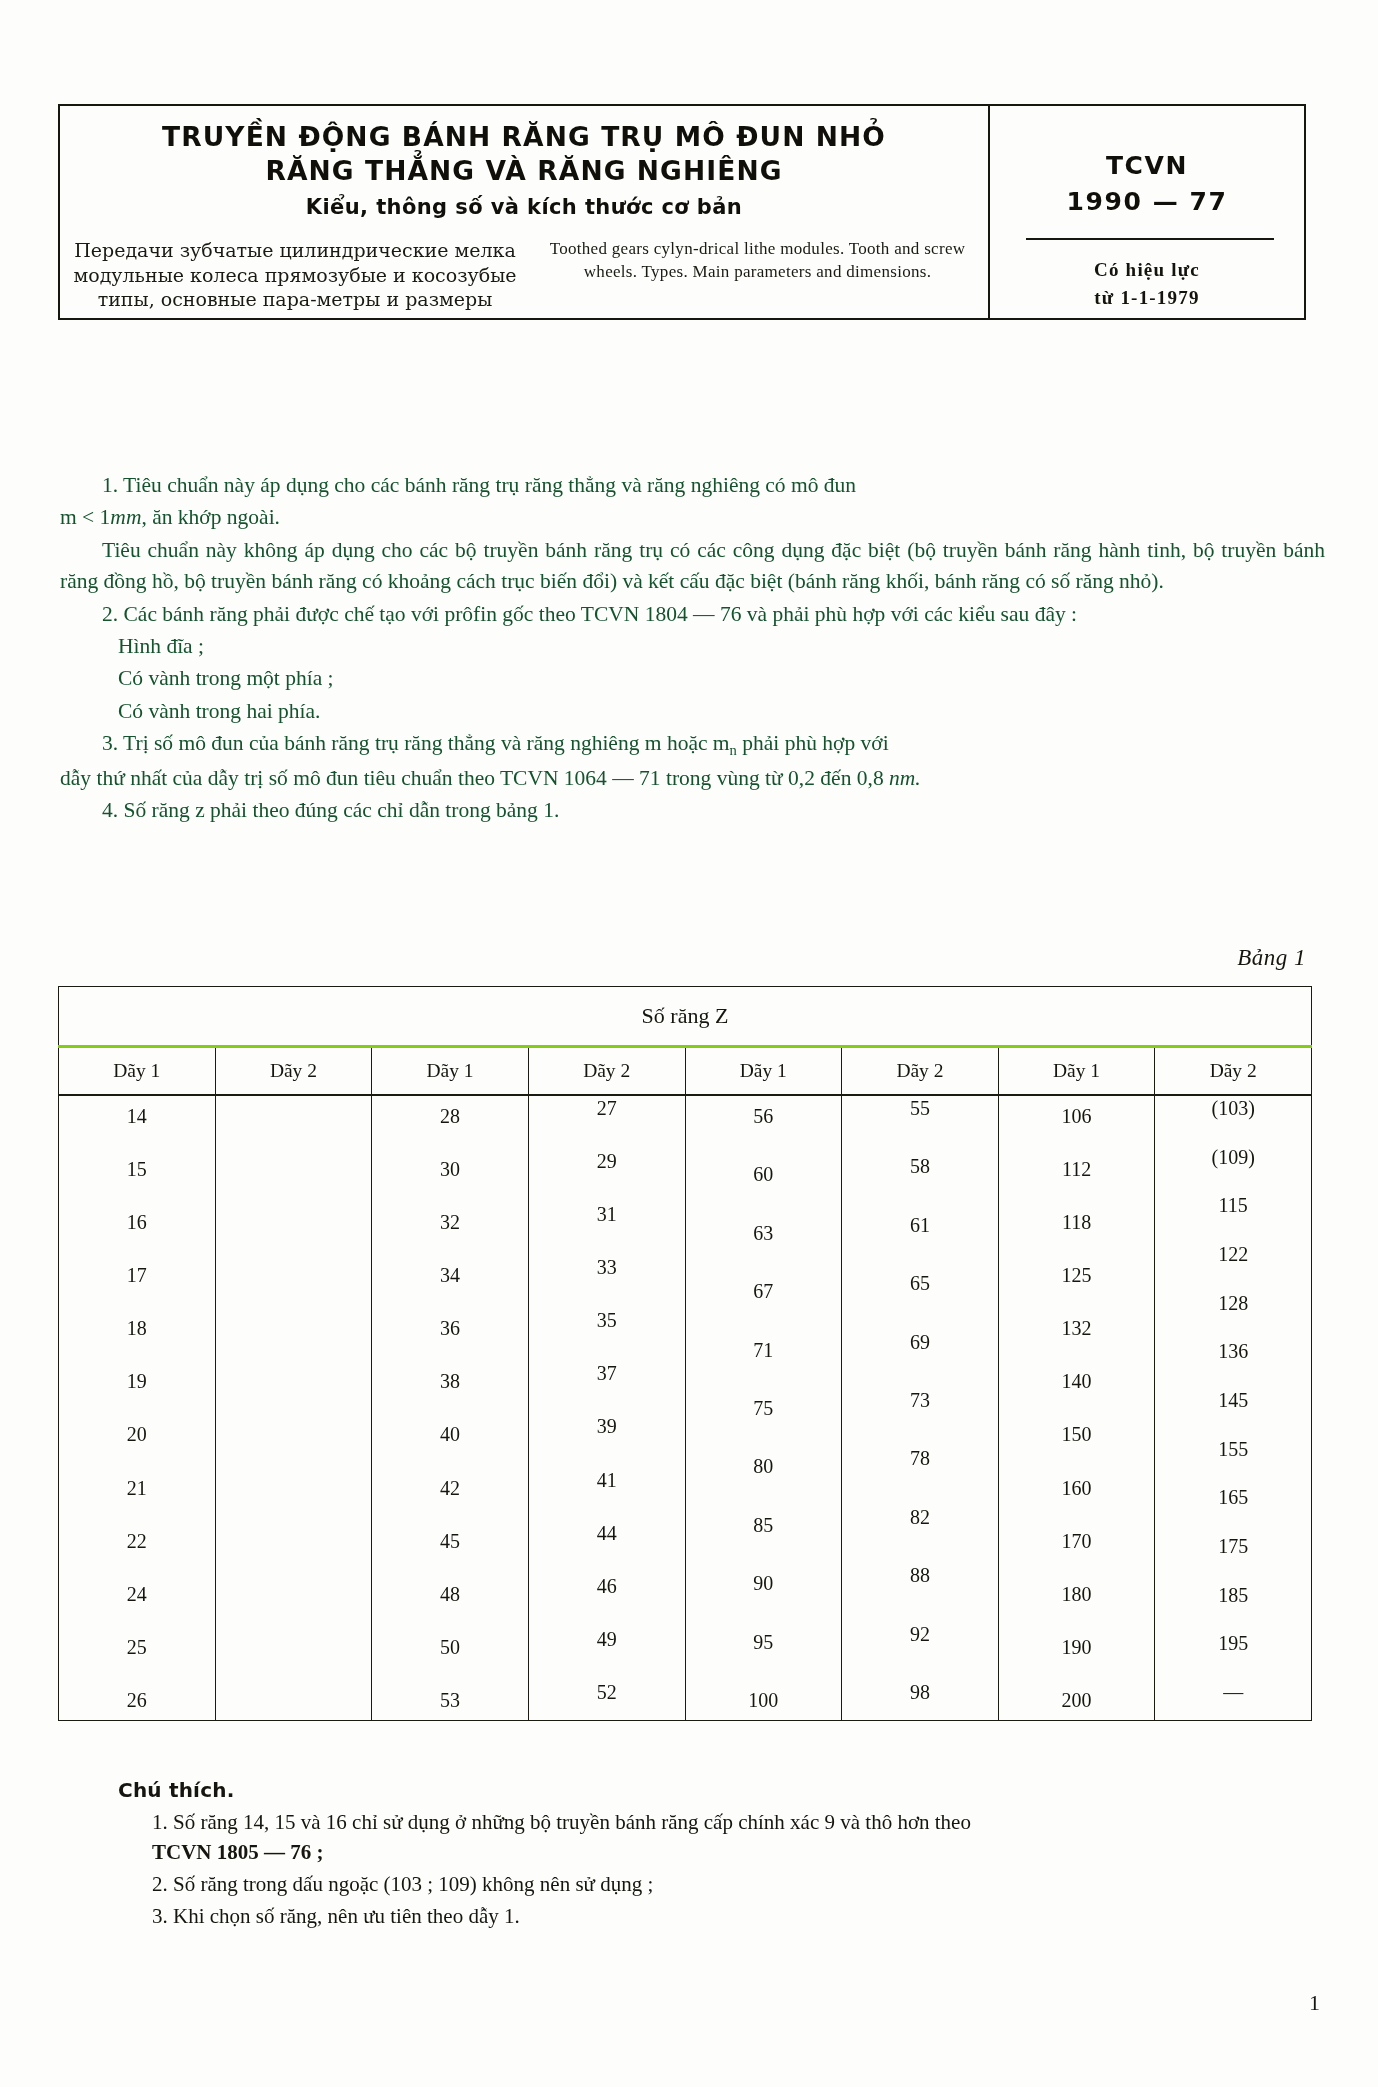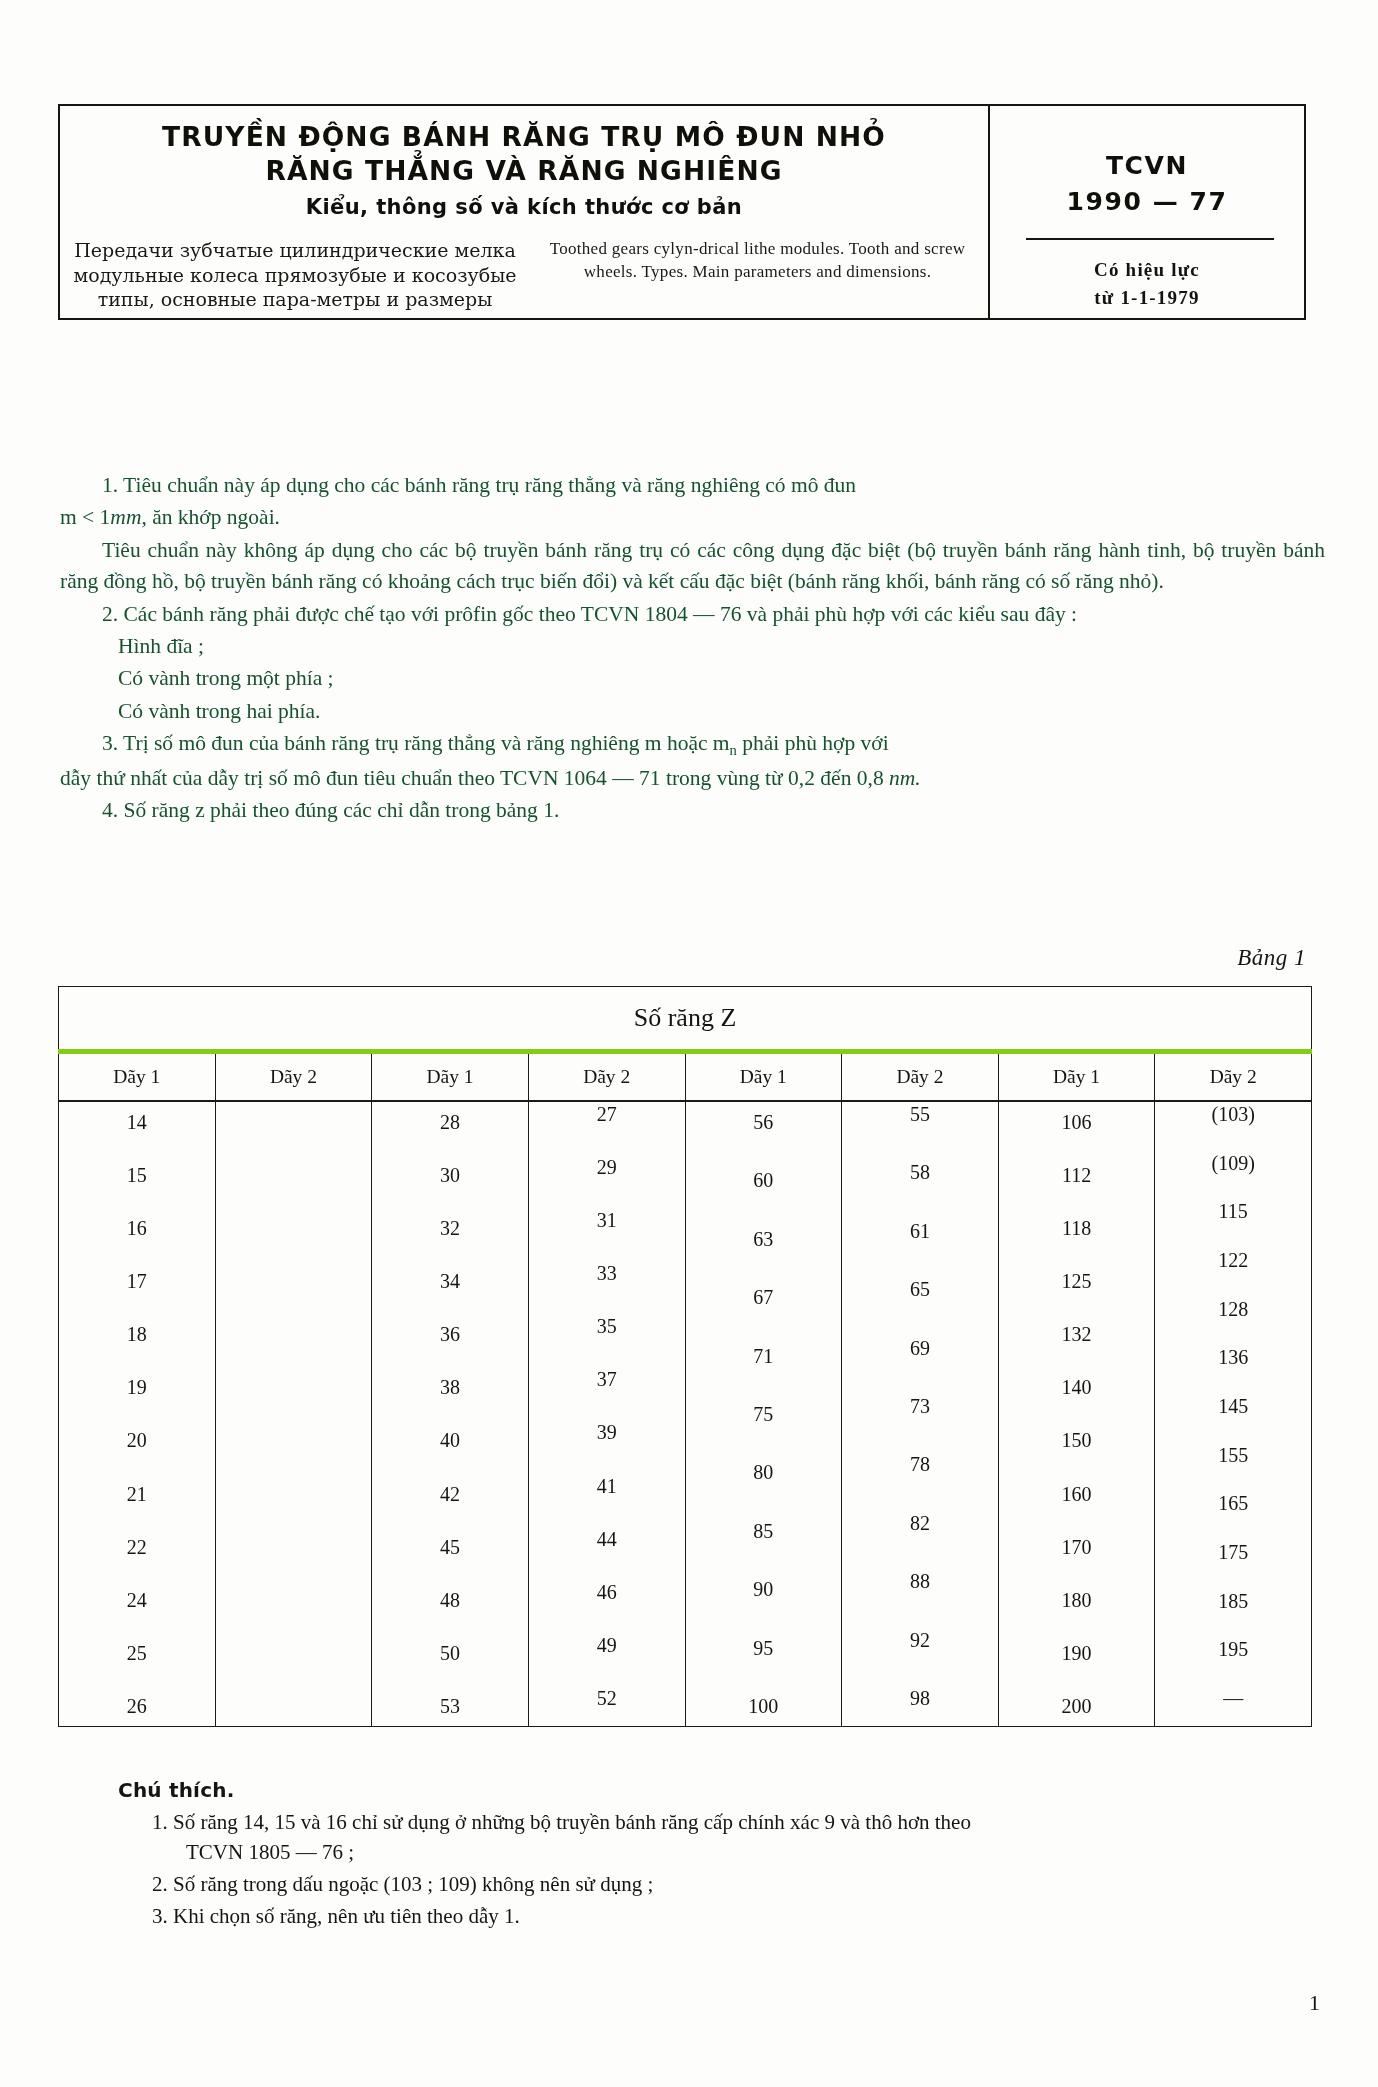--- a/index.html
+++ b/index.html
@@ -156,23 +156,23 @@
     border:1px solid #1b1a13;
   }
   .tbl th{
     font-weight:normal;
     font-size:20px;
     padding:9px 0;
     text-align:center;
     font-family:"Liberation Serif", serif;
   }
   .tbl th.span{
-    font-size:26px;
+    font-size:22px;
     padding:16px 0 16px 0;
-    border-bottom:5px solid #84cc16;
+    border-bottom:3px solid #84cc16;
   }
   .tbl th.sub-h{
     font-size:19.5px;
     padding:12px 0;
     border-bottom:2.5px solid #1b1a13;
   }
   .tbl td{
     text-align:center;
     vertical-align:middle;
     font-size:20px;
@@ -207,21 +207,21 @@
     font-weight:bold;font-size:20px;
     margin-left:58px;
     margin-bottom:4px;
     letter-spacing:.2px;
   }
   .notes .nt{
     margin-left:92px;
     text-indent:-0px;
     margin-bottom:2px;
   }
-  .notes .nt .cont{display:block;margin-left:34px;}
+  .notes .nt .cont{display:block;font-weight:bold;}
 
   .pageno{
     position:absolute;right:58px;top:1990px;
     font-size:22px;
   }
 </style>
 </head>
 <body>
 
 <div class="page">

